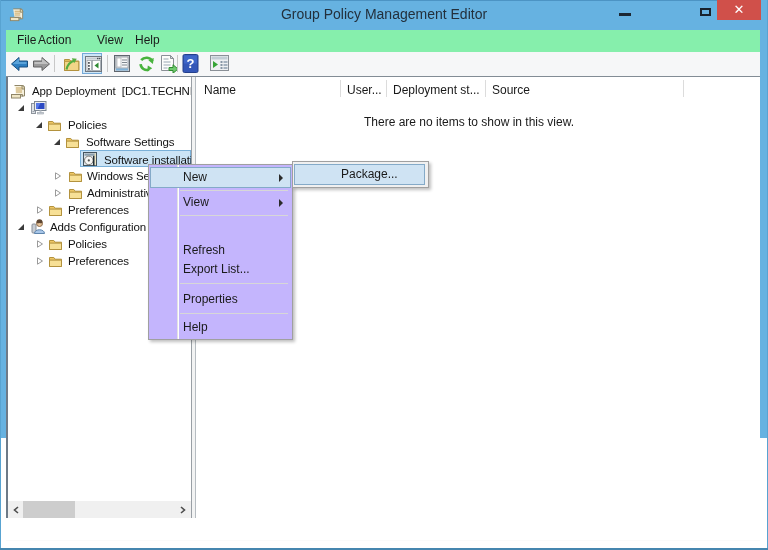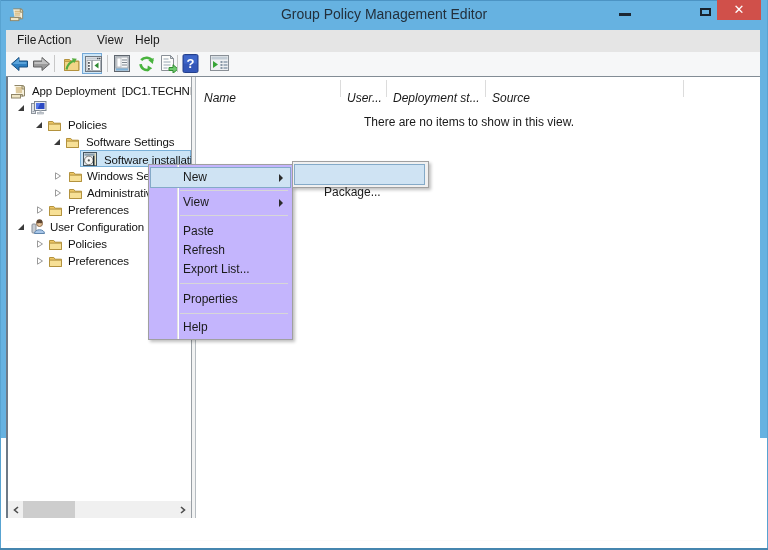--- a/index.html
+++ b/index.html
@@ -7,53 +7,53 @@
   #win{position:absolute;left:0;top:0;width:768px;height:438px;background:#66b2e1;}
   #topline{left:0;top:0;width:717px;height:1px;background:#4c94c4;}
   #leftline{left:0;top:0;width:1px;height:550px;background:#58a3d1;}
   #rightline{left:767px;top:0;width:1px;height:550px;background:#58a3d1;}
   #botline{left:0;top:548px;width:768px;height:2px;background:#4586af;}
   #statline{left:6px;top:540px;width:754px;height:1px;background:#fafbfb;}
   .abs{position:absolute;}
   #titletext{left:0;top:0;width:768px;text-align:center;line-height:29px;font-size:14px;color:#23303c;}
   #closebtn{left:717px;top:0;width:44px;height:20px;background:#d0504a;color:#fff;text-align:center;line-height:19px;font-size:13px;}
   
-  #menubar{left:6px;top:30px;width:754px;height:22px;background:#e5e5e5;font-size:12px;color:#1b1b1b;}
+  #menubar{left:6px;top:30px;width:754px;height:22px;background:#86efac;font-size:12px;color:#1b1b1b;}
   #menubar span{position:absolute;top:3px;}
   
   #toolbar{left:6px;top:52px;width:754px;height:24px;background:#f6f7f8;}
   .tsep{position:absolute;top:3px;width:1px;height:17px;background:#c8c8c8;}
   
   #treepane{left:6px;top:77px;width:186px;height:441px;background:#fff;border-left:2px solid #6e7a87;border-right:1px solid #999fa5;box-sizing:border-box;}
   #paneline{left:6px;top:76px;width:754px;height:1px;background:#828c95;}
   #rightpane{left:196px;top:77px;width:564px;height:441px;background:#fff;}
   #panegap{left:192px;top:77px;width:4px;height:441px;background:#f2f3f3;border-right:1px solid #b6bcc1;box-sizing:border-box;}
   
   .hsep{position:absolute;top:3px;width:1px;height:17px;background:#dcdcdc;}
   #hdr{left:0;top:0;width:564px;height:23px;background:#fff;font-size:12px;color:#191919;}
-  #hdr span{position:absolute;top:14px;font-style:italic;}
+  #hdr span{position:absolute;top:6px;}
   #noitems{left:0;top:38px;width:546px;text-align:center;font-size:12px;color:#1a1a1a;}
   
   .trow{position:absolute;height:17px;font-size:11.5px;color:#131313;line-height:17px;white-space:nowrap;letter-spacing:-0.1px;}
   
   #hscroll{left:8px;top:501px;width:183px;height:17px;background:#f0f0f0;}
   #hthumb{left:15px;top:0;width:52px;height:17px;background:#cdcdcd;}
   
   #status{left:6px;top:518px;width:754px;height:23px;background:#f0f0f0;border-top:1px solid #8a9097;box-sizing:border-box;font-size:12px;color:#111;}
   
   #cmenu{left:148px;top:164px;width:143px;height:174px;background:#c4b5fd;border:1px solid #a0a0a0;box-shadow:2px 2px 3px rgba(0,0,0,0.25);}
   #cmenu .gut{position:absolute;left:28px;top:0;bottom:0;width:1px;background:#e2e2e2;border-right:1px solid #fff;}
   .mitem{position:absolute;left:2px;width:139px;height:19px;font-size:12px;color:#1a1a1a;line-height:19px;}
   .mitem .txt{position:absolute;left:32px;top:0;}
   .msep{position:absolute;left:31px;width:108px;height:1px;background:#d7d7d7;}
   .marrow{position:absolute;right:7px;top:6px;width:0;height:0;border-left:4px solid #2b2b2b;border-top:4px solid transparent;border-bottom:4px solid transparent;}
   .hi{background:#cfe3f3;border:1px solid #84aac8;}
   #submenu{left:292px;top:161px;width:135px;height:25px;background:#f0f0f0;border:1px solid #a0a0a0;box-shadow:2px 2px 3px rgba(0,0,0,0.25);}
   #subhi{position:absolute;left:1px;top:2px;width:129px;height:19px;background:#cfe3f3;border:1px solid #84aac8;font-size:12px;line-height:19px;color:#1a1a1a;}
-  #subhi .txt{position:absolute;left:29px;margin-top:18px;}
+  #subhi .txt{position:absolute;left:46px;}
 </style>
 </head>
 <body>
 <div id="win">
 
   <div class="abs" id="titletext">Group Policy Management Editor</div>
   <svg class="abs" style="left:9px;top:7px" width="16" height="16" viewBox="0 0 17 16">
     <path d="M4.5 1.5 H12 a2.5 2.5 0 0 1 2.5 2.5 V12 H6" fill="#f7f1dd" stroke="#8f8668"></path>
     <path d="M12 1.5 a2.5 2.5 0 0 1 2.5 2.5 V5 H12 Z" fill="#e6dcb8" stroke="#8f8668"></path>
     <path d="M6 4 h6 M6 6 h6 M6 8 h6" stroke="#c5a35e" stroke-width="1"></path>
@@ -247,21 +247,21 @@
 
     <svg class="abs" style="left:10px;top:145px" width="8" height="8" viewBox="0 0 8 8">
         <path d="M7 1 V7 H1 Z" fill="#3b3b3b"></path>
       </svg>
     <svg class="abs" style="left:23px;top:141px" width="17" height="16" viewBox="0 0 17 16">
       <rect x="2" y="5" width="4" height="9" rx="1" fill="#c9ced4" stroke="#8a9099"></rect>
       <circle cx="9.5" cy="4.5" r="3" fill="#e8c49a" stroke="#8c6b4a"></circle>
       <path d="M6.5 3.2 a3 3 0 0 1 6 0 l-1 1.2 a6 6 0 0 0 -4 0 Z" fill="#5d4632"></path>
       <path d="M4.5 14.5 c0 -5 10 -5 10 0 z" fill="#a8c6e8" stroke="#5e85ad"></path>
     </svg>
-    <div class="trow" style="left:43px;top:141px">User Configuration</div>
+    <div class="trow" style="left:43px;top:141px">Adds Configuration</div>
 
     <svg class="abs" style="left:29px;top:162px" width="8" height="8" viewBox="0 0 8 8">
         <path d="M1.5 0.8 L6.5 4 L1.5 7.2 Z" fill="#fff" stroke="#9a9a9a"></path>
       </svg>
     <svg class="abs" style="left:41px;top:160px" width="15" height="13" viewBox="0 0 15 13">
       <path d="M1.5 11.5 V2.5 h4.3 l1.4 1.7 h6.3 v7.3 z" fill="#eec766" stroke="#b3923e"></path>
       <path d="M1.5 11.5 V5.1 h12 v6.4 z" fill="#f7e096" stroke="#b3923e"></path>
     </svg>
     <div class="trow" style="left:61px;top:158px">Policies</div>
 
@@ -297,23 +297,20 @@
     <div class="mitem hi" style="top:2px;left:1px">
         <span class="txt">New</span>
         <span class="marrow"></span>
       </div>
     <div class="msep" style="top:25px"></div>
     <div class="mitem" style="top:28px">
         <span class="txt">View</span>
         <span class="marrow"></span>
       </div>
     <div class="msep" style="top:50px"></div>
-    <div class="mitem" style="top:57px">
-        <span class="txt">Paste</span>
-      </div>
     <div class="mitem" style="top:76px">
         <span class="txt">Refresh</span>
       </div>
     <div class="mitem" style="top:95px">
         <span class="txt">Export List...</span>
       </div>
     <div class="msep" style="top:118px"></div>
     <div class="mitem" style="top:125px">
         <span class="txt">Properties</span>
       </div>

